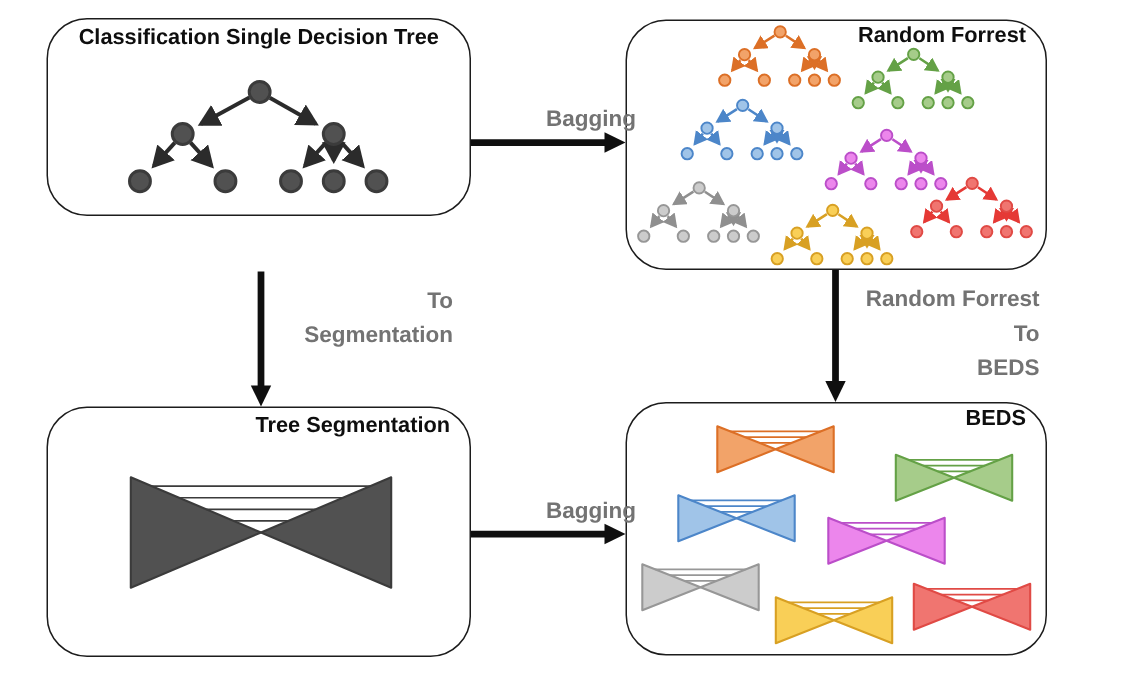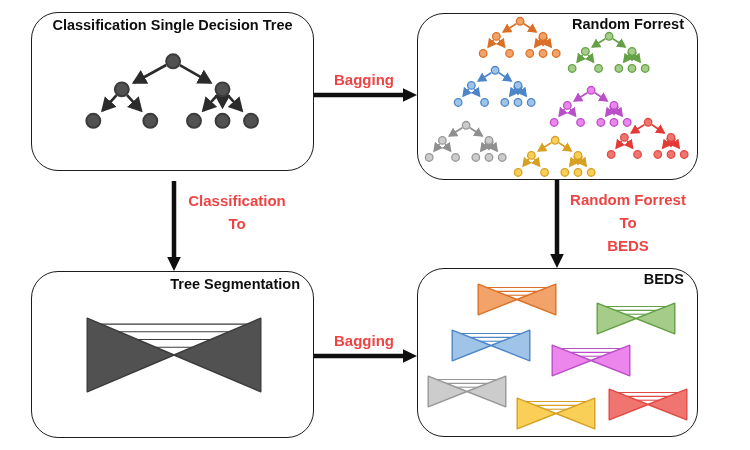--- a/index.html
+++ b/index.html
@@ -3,32 +3,32 @@
 <meta charset="utf-8">
 <style>
   *{box-sizing:border-box}
   html,body{margin:0;padding:0;background:#fff}
   body{font-family:"Liberation Sans",sans-serif}
   .canvas{position:relative;width:750px;height:450px;background:#ffffff;overflow:hidden}
   .box{position:absolute;border:1.6px solid #1c1c1c;border-radius:27px;background:#fff}
   .box-title{position:absolute;font-weight:bold;font-size:14.5px;color:#0e0e0e;white-space:nowrap}
   .title-center{left:0;right:0;top:4px;text-align:center}
   .title-right{right:13px}
-  .arrow-label{position:absolute;font-weight:bold;font-size:15px;color:#ef4444;text-align:center;white-space:nowrap}
+  .arrow-label{position:absolute;font-weight:bold;font-size:15px;color:#737373;text-align:right;white-space:nowrap}
   .vlabel div{line-height:23px}
   .slot{position:absolute}
   svg{display:block}
   .overlay{position:absolute;left:0;top:0;pointer-events:none}
 </style>
 </head>
 <body>
 
 <div class="canvas">
 
-  <div class="box" style="left:31px;top:12px;width:283px;height:159px">
+  <div class="box" style="left:31px;top:12px;width:283px;height:132px">
     <div class="box-title title-center">Classification Single Decision Tree</div>
   </div>
   <div class="slot tree-slot" style="left:80px;top:46px;width:190px;height:85px">
       <svg width="190" height="85" viewBox="0 0 190 85">
         <defs>
           <marker id="ah0" markerWidth="7" markerHeight="7" refX="4.6" refY="3" orient="auto" markerUnits="strokeWidth">
             <path d="M0,0 L5.5,3 L0,6 Z" fill="#2b2b2b"></path>
           </marker>
         </defs>
         <line x1="86.28256402205577" y1="19.02766236220927" x2="53.92661295381817" y2="36.719366601274864" stroke="#2b2b2b" stroke-width="2.635" marker-end="url(#ah0)"></line>
@@ -317,22 +317,22 @@
     </g>
     <g>
       <line x1="314" y1="356" x2="404" y2="356" stroke="#0f0f0f" stroke-width="4.5"></line>
       <polygon points="403,349.2 403,362.8 417,356" fill="#0f0f0f"></polygon>
     </g>
   </svg>
 
   <div class="arrow-label" style="left:304px;top:71px;width:120px">Bagging</div>
 
   <div class="arrow-label vlabel" style="left:172px;top:189px;width:130px">
-    <div>Classification</div>
     <div>To</div>
+    <div>Segmentation</div>
   </div>
 
   <div class="arrow-label vlabel" style="left:563px;top:188px;width:130px">
     <div>Random Forrest</div>
     <div>To</div>
     <div>BEDS</div>
   </div>
 
   <div class="arrow-label" style="left:304px;top:332px;width:120px">Bagging</div>
 

